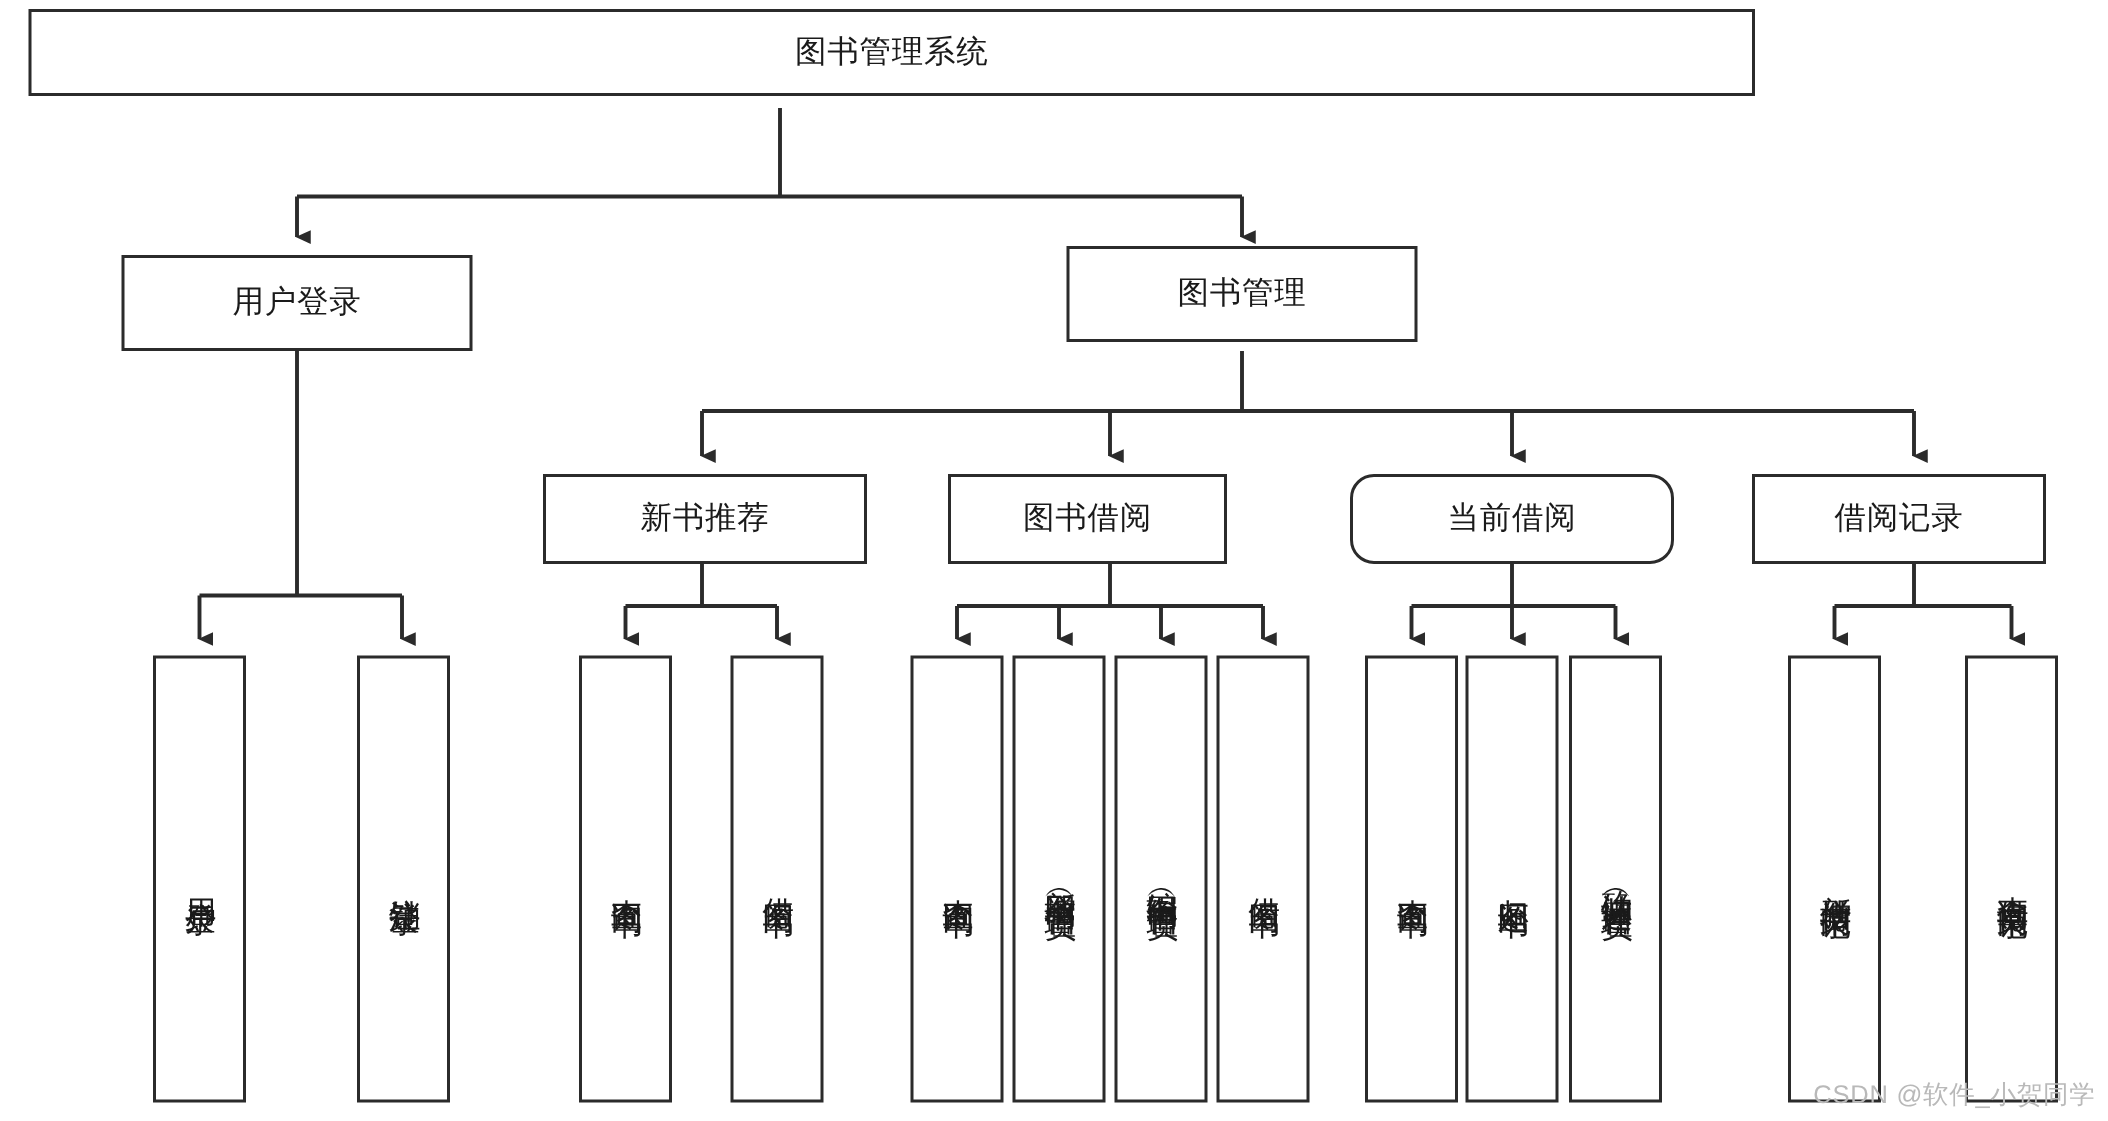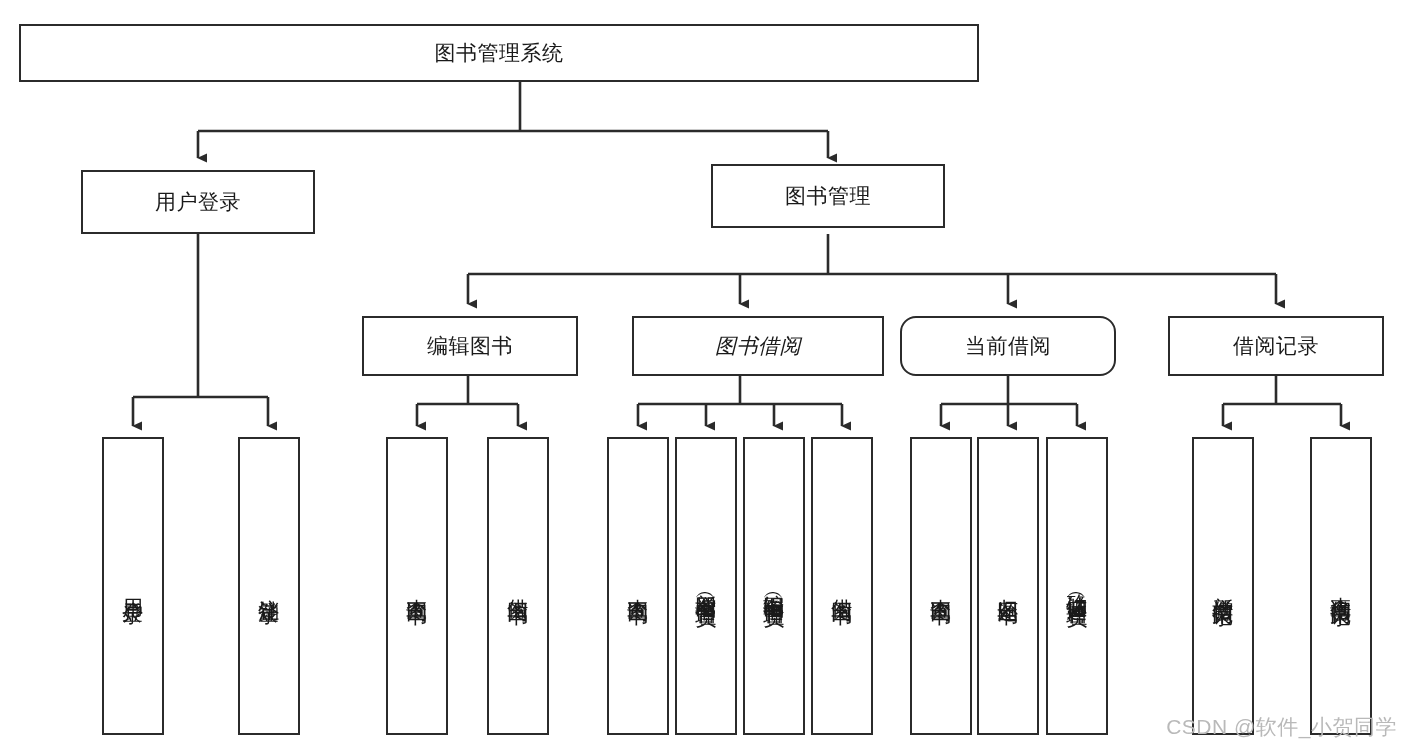--- a/index.html
+++ b/index.html
@@ -70,21 +70,21 @@
     display: flex;
     align-items: center;
     justify-content: center;
   }
 
   
   #watermark {
     position: absolute;
     right: 8px;
     bottom: 6px;
-    font-size: 21px;
+    font-size: 17px;
     color: #b9b9b9;
     letter-spacing: 0.5px;
     white-space: nowrap;
     user-select: none;
   }
 </style>
 </head>
 <body>
 
 <div id="canvas">
@@ -132,45 +132,45 @@
       <path d="M 1008 404 L 1008 426" marker-end="url(#arrow)"></path>
       <path d="M 1077 404 L 1077 426" marker-end="url(#arrow)"></path>
 
       <path d="M 1276 376 L 1276 404"></path>
       <path d="M 1223 404 L 1341 404"></path>
       <path d="M 1223 404 L 1223 426" marker-end="url(#arrow)"></path>
       <path d="M 1341 404 L 1341 426" marker-end="url(#arrow)"></path>
     </g>
   </svg>
 
-  <div class="node horiz root" style="left:19px; top:24px; width:960px; height:58px;">
+  <div class="node horiz root" style="left:19px; top:6px; width:1151px; height:58px;">
     <span class="label">图书管理系统</span>
   </div>
 
   <div class="node horiz" style="left:81px; top:170px; width:234px; height:64px;">
     <span class="label">用户登录</span>
   </div>
 
   <div class="node horiz" style="left:711px; top:164px; width:234px; height:64px;">
     <span class="label">图书管理</span>
   </div>
 
   <div class="node horiz" style="left:362px; top:316px; width:216px; height:60px;">
-    <span class="label">编辑图书</span>
-  </div>
-
-  <div class="node horiz" style="left:632px; top:316px; width:252px; height:60px;font-style:italic;">
+    <span class="label">新书推荐</span>
+  </div>
+
+  <div class="node horiz" style="left:632px; top:316px; width:186px; height:60px;">
     <span class="label">图书借阅</span>
   </div>
 
   <div class="node horiz" style="left:900px; top:316px; width:216px; height:60px;border-radius:16px;">
     <span class="label">当前借阅</span>
   </div>
 
-  <div class="node horiz" style="left:1168px; top:316px; width:216px; height:60px;">
+  <div class="node horiz" style="left:1168px; top:316px; width:196px; height:60px;">
     <span class="label">借阅记录</span>
   </div>
 
   <div class="node vert" style="left:102px; top:437px; width:62px; height:298px;">
     <span class="label">用户登录</span>
   </div>
 
   <div class="node vert" style="left:238px; top:437px; width:62px; height:298px;">
     <span class="label">注销登录</span>
   </div>

